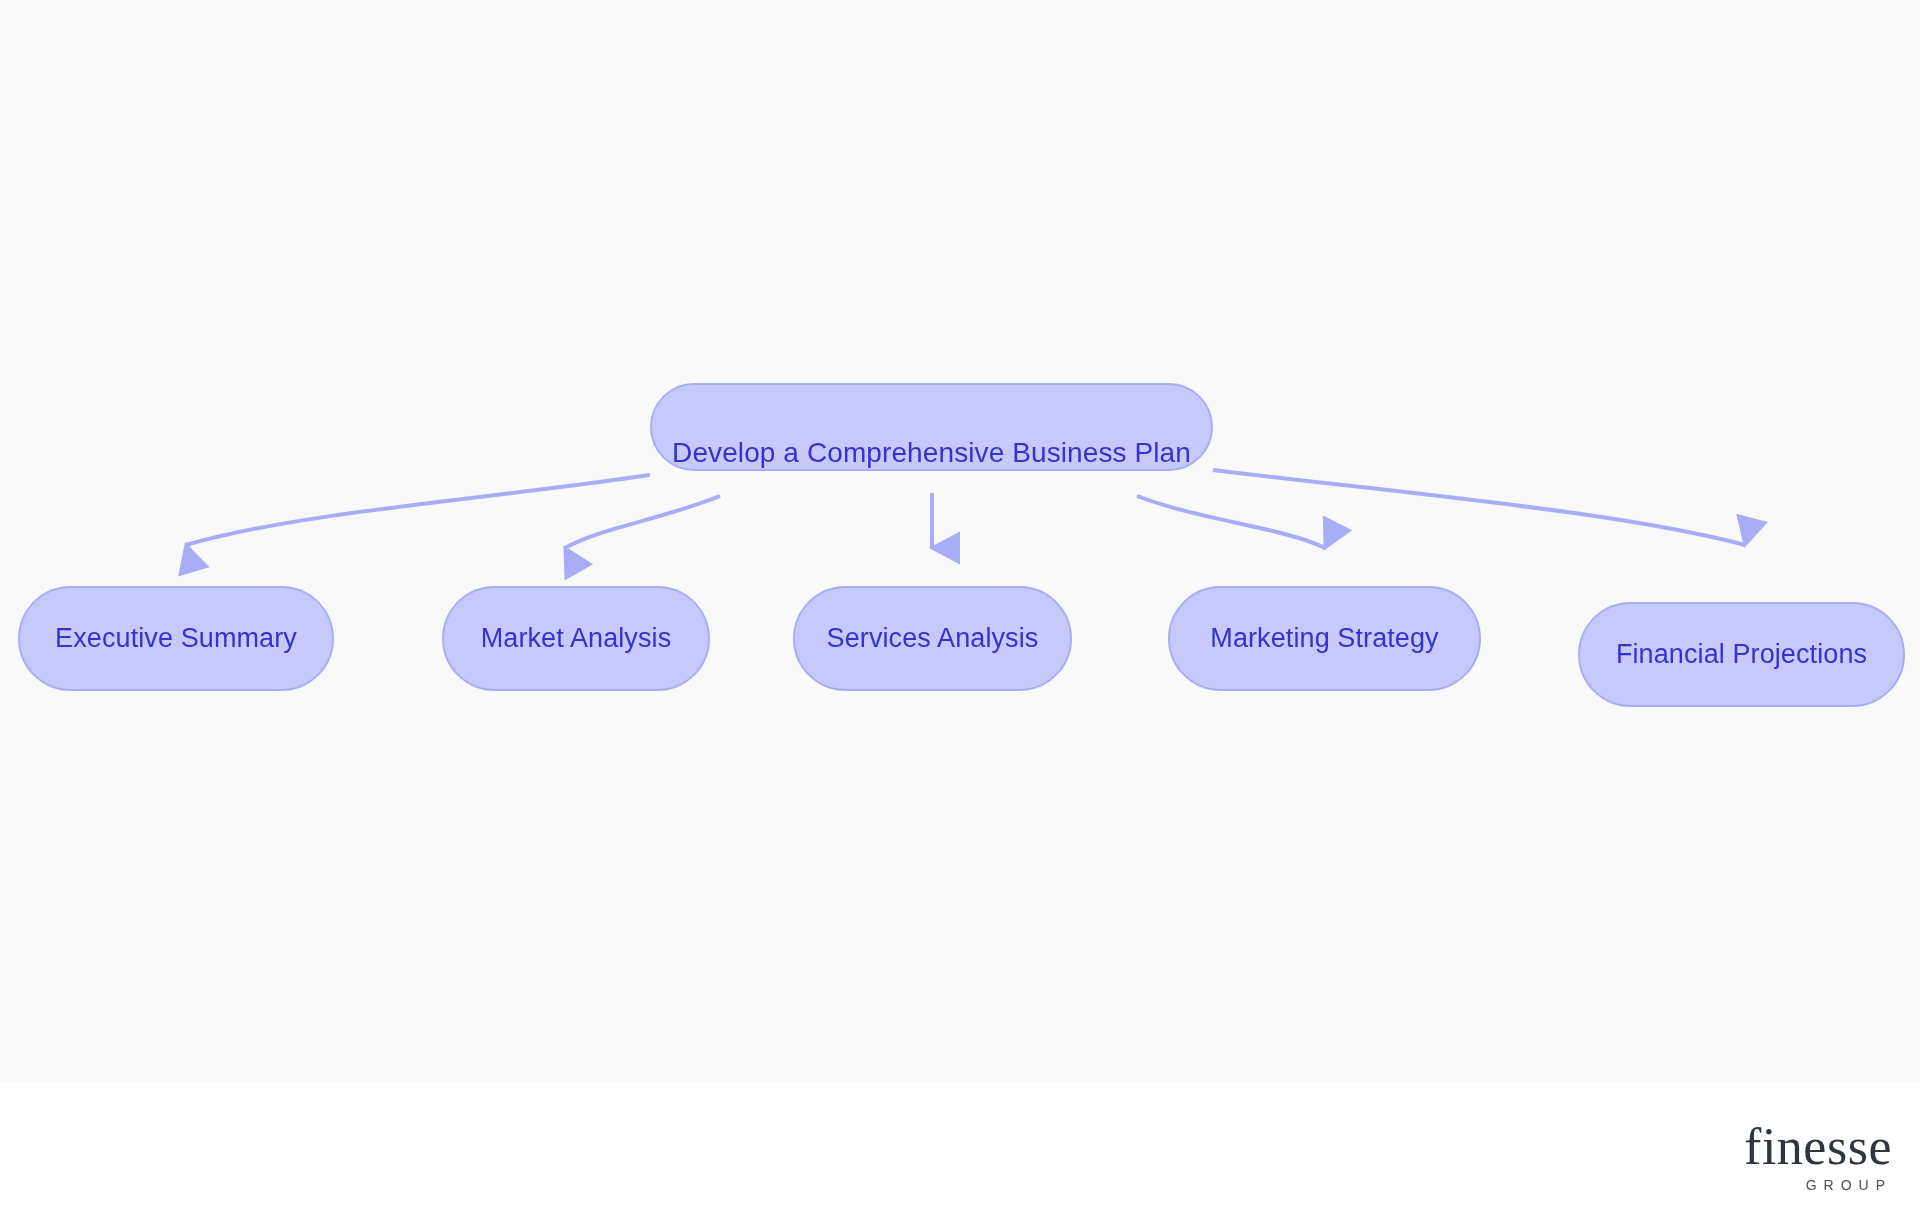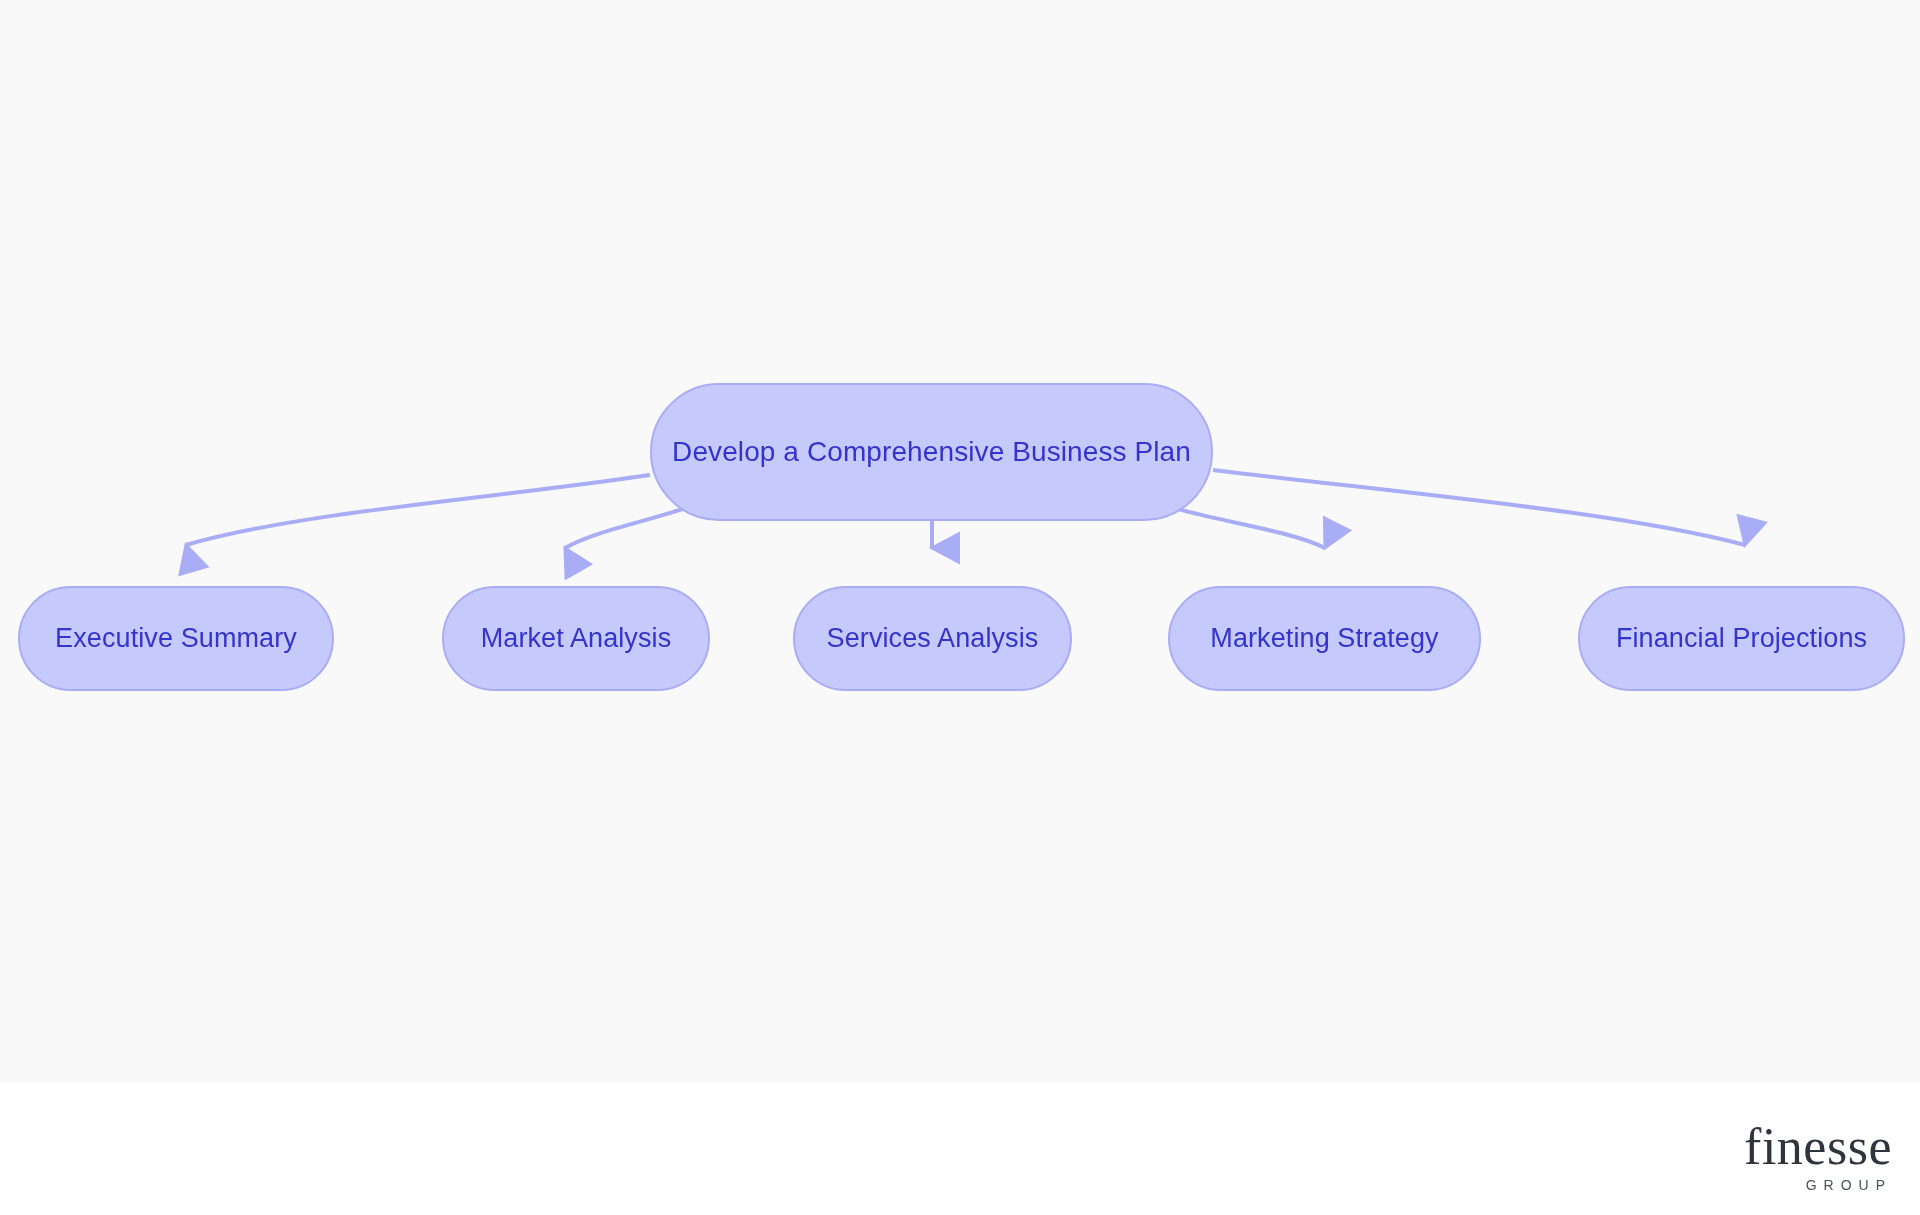--- a/index.html
+++ b/index.html
@@ -51,33 +51,34 @@
     letter-spacing: 0.1px;
     white-space: nowrap;
   }
   .node-label {
     display: block;
   }
   #node-root {
     left: 650px;
     top: 383px;
     width: 563px;
-    height: 138px;
+    height: 88px;
     font-size: 28px;
+    align-items: flex-end;
   }
   .node-child {
     top: 586px;
     height: 105px;
     font-size: 27px;
   }
   #node-exec    { left: 18px;   width: 316px; }
   #node-market  { left: 442px;  width: 268px; }
   #node-service { left: 793px;  width: 279px; }
   #node-strat   { left: 1168px; width: 313px; }
-  #node-finance { left: 1578px; width: 327px; }
+  #node-finance { left: 1578px; width: 327px; margin-top: 16px; }
 
   
   #logo {
     position: absolute;
     right: 28px;
     bottom: 22px;
     width: 190px;
     text-align: right;
     user-select: none;
   }

